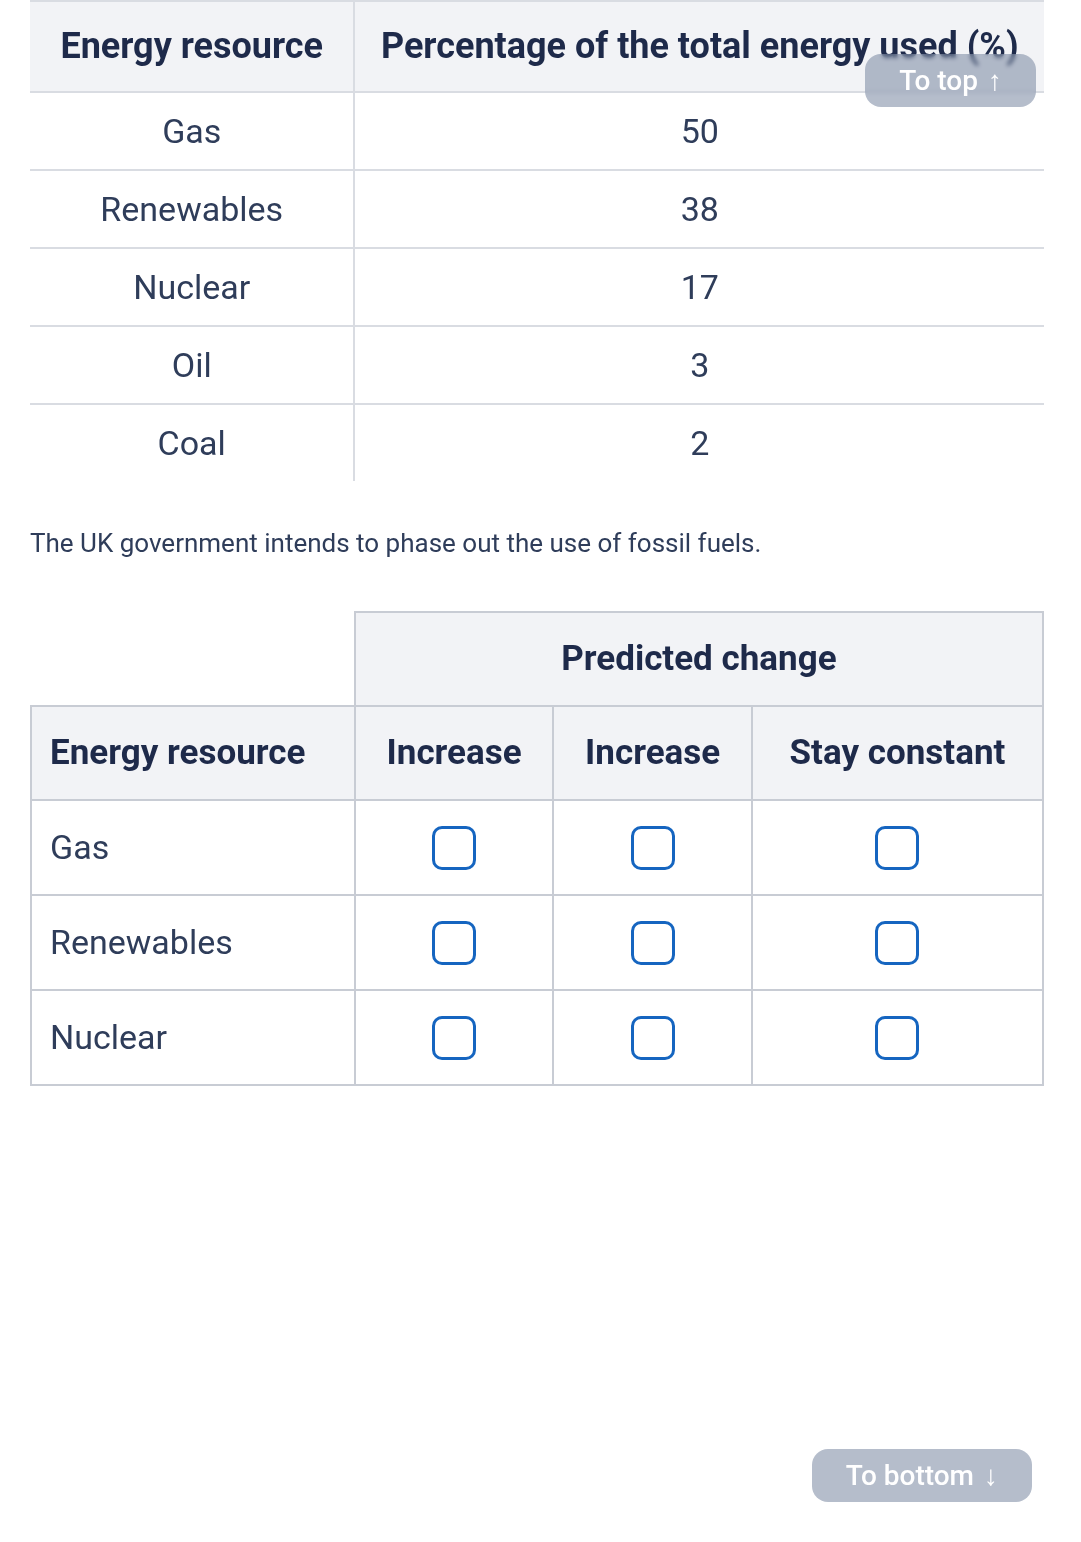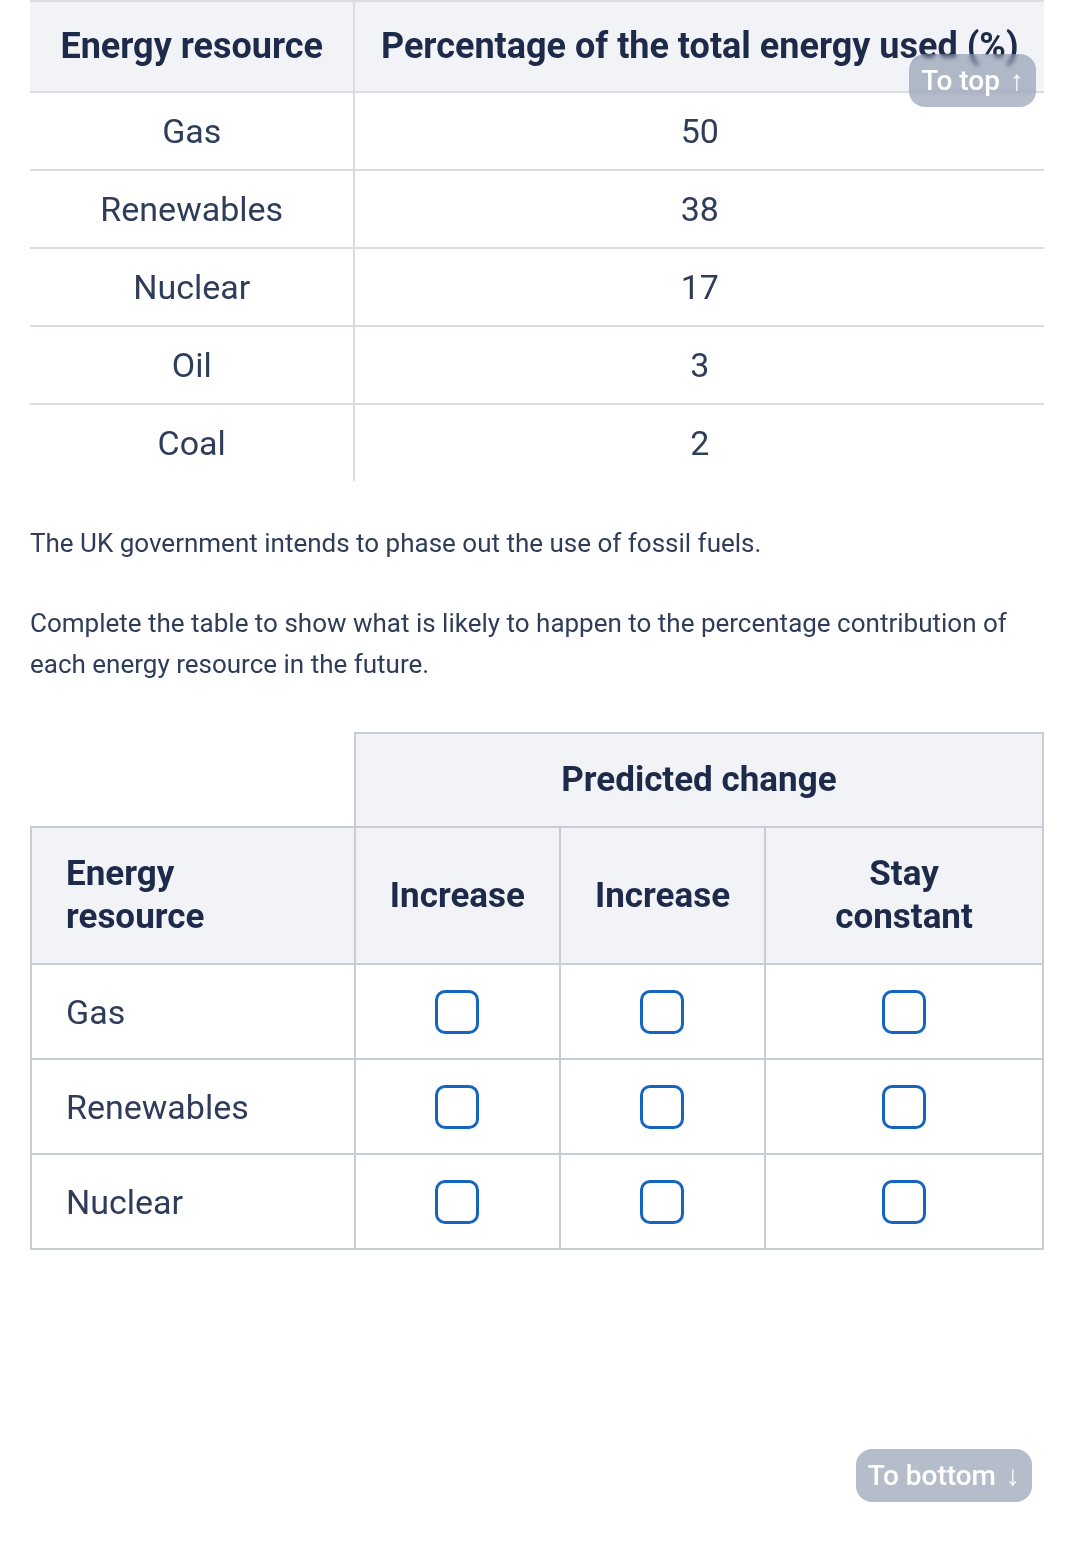--- a/index.html
+++ b/index.html
@@ -72,21 +72,21 @@
 
   
   table.answer-table {
     width: 100%;
     border-collapse: collapse;
     font-size: 34px;
     margin-top: 48px;
   }
   .answer-table th, .answer-table td {
     border: 2px solid var(--grid);
-    padding: 24px 34px;
+    padding: 24px 18px;
     text-align: center;
     color: var(--ink);
   }
   .answer-table th {
     background: var(--head-bg);
     font-weight: 700;
     font-size: 35px;
     line-height: 1.25;
   }
   .answer-table td.rowhead {
@@ -113,21 +113,21 @@
     background: #fff;
     vertical-align: middle;
   }
 
   
   .pill {
     position: absolute;
     display: inline-flex;
     align-items: center;
     gap: 10px;
-    padding: 10px 12px;
+    padding: 10px 34px;
     border-radius: 16px;
     background: var(--pill-bg);
     color: var(--pill-text);
     font-size: 28px;
     font-weight: 500;
     backdrop-filter: blur(2px);
     cursor: pointer;
     user-select: none;
   }
   .pill .arrow {
@@ -167,21 +167,20 @@
         <td>3</td>
       </tr>
       <tr>
         <td>Coal</td>
         <td>2</td>
       </tr>
     </tbody>
   </table>
 
   <p class="prose">The UK government intends to phase out the use of fossil fuels.</p>
-  <p class="prose">Complete the table to show what is likely to happen to the percentage contribution of each energy resource in the future.</p>
 
   <table class="answer-table">
     <thead>
       <tr>
         <th class="blank-corner" rowspan="2" style="width:32%; border-bottom:2px solid var(--grid);">
           <span style="visibility:hidden;">x</span>
         </th>
         <th colspan="3">Predicted change</th>
       </tr>
     </thead>

